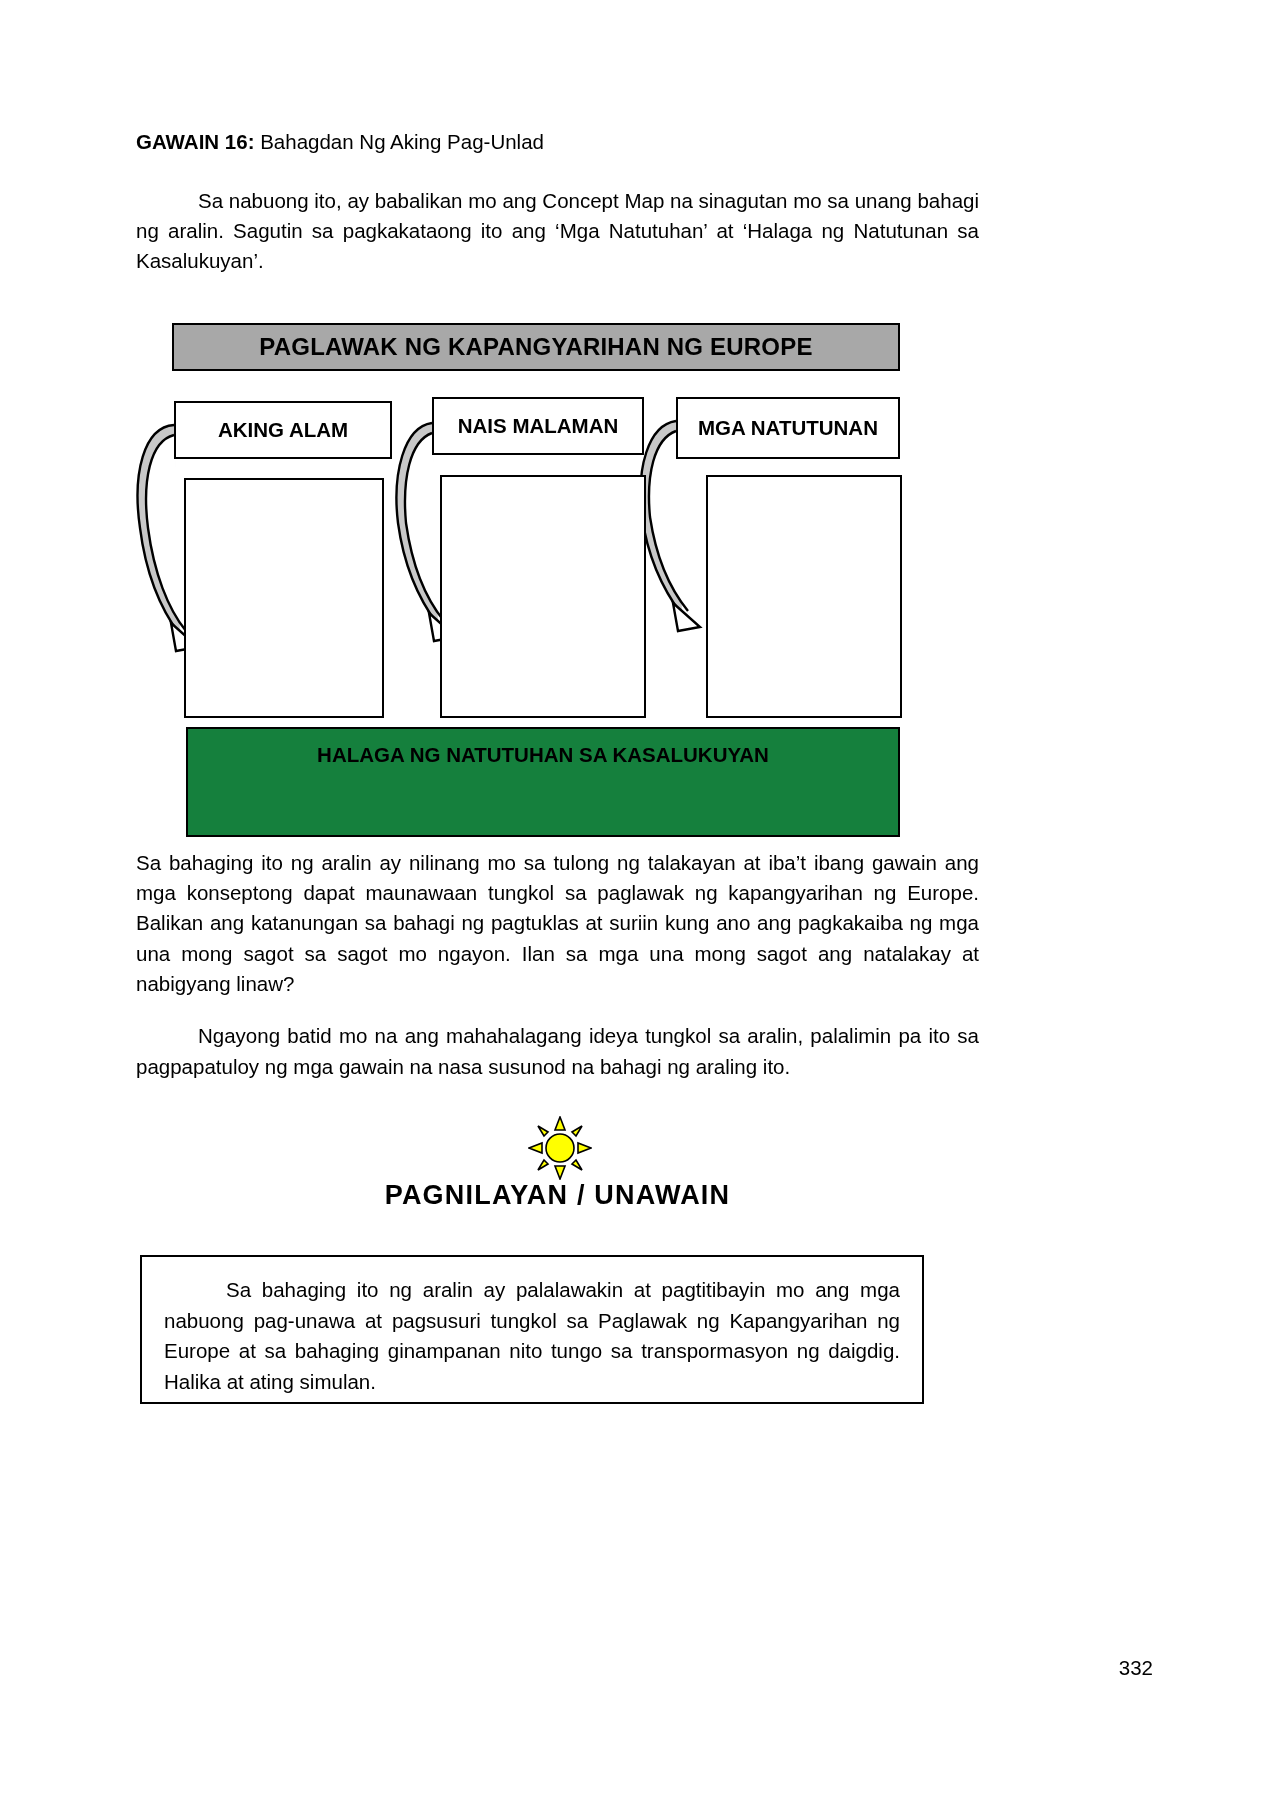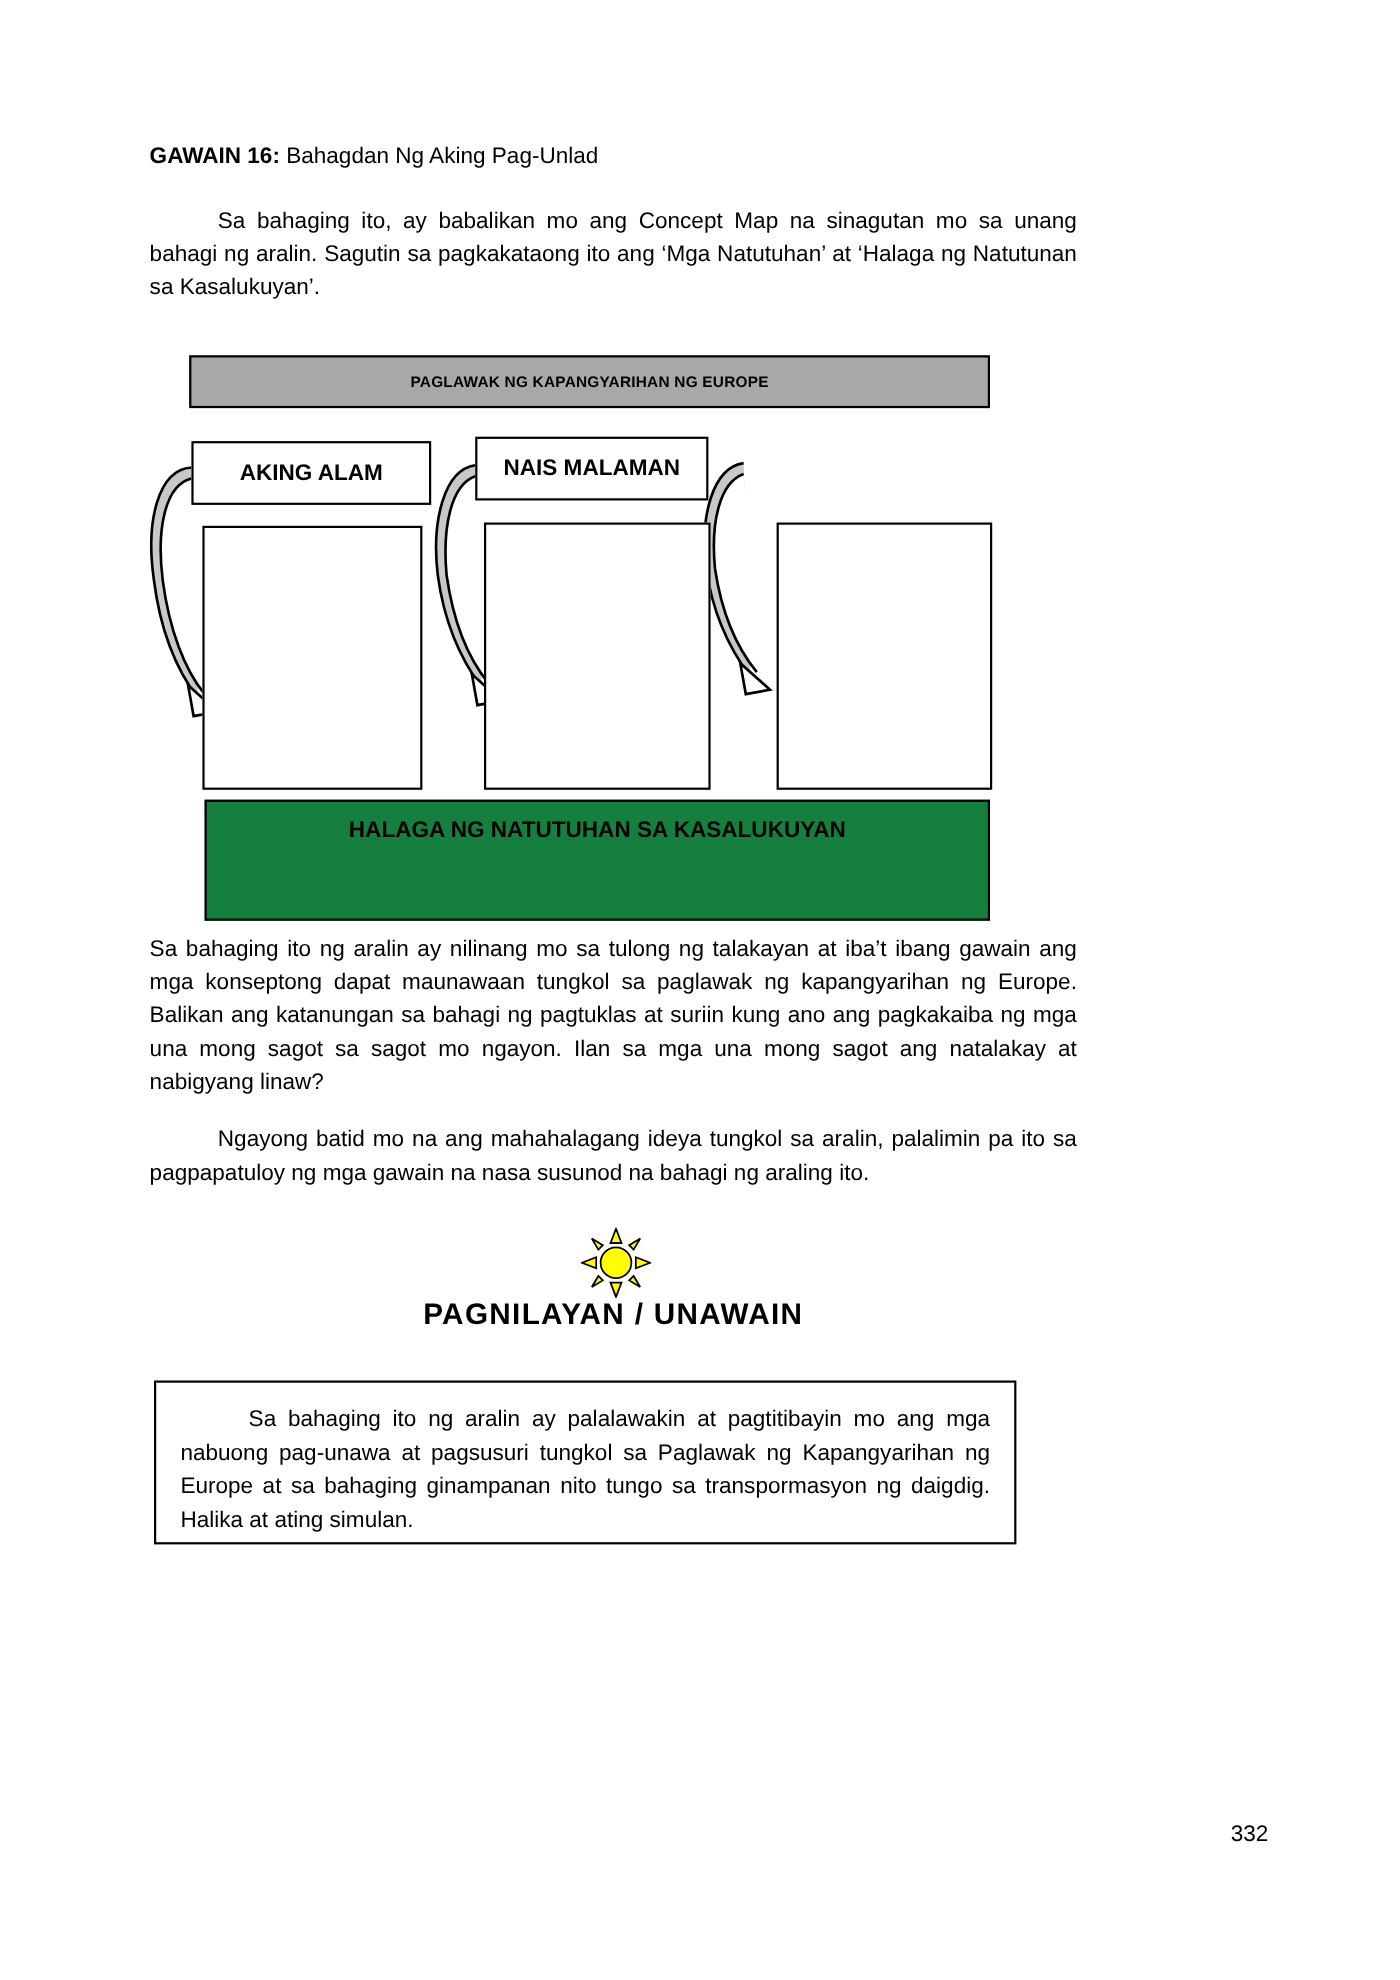--- a/index.html
+++ b/index.html
@@ -66,21 +66,21 @@
     width: 728px;
     height: 48px;
     background: #a8a8a8;
     border: 2px solid #000;
     box-sizing: border-box;
     display: flex;
     align-items: center;
     justify-content: center;
   }
   .cm-title-bar span {
-    font-size: 14px;
+    font-size: 24px;
     font-weight: bold;
     letter-spacing: 0.2px;
   }
 
   .cm-head {
     position: absolute;
     box-sizing: border-box;
     border: 2px solid #000;
     background: #fff;
     display: flex;
@@ -178,21 +178,21 @@
 </head>
 <body>
 
 <div class="page">
   <div class="content">
 
     <p class="gawain-line"><span class="gawain-label">GAWAIN 16:</span><span> Bahagdan Ng Aking Pag-Unlad</span></p>
 
     <div class="spacer-30"></div>
 
-    <p class="para indent">Sa bahaging ito, ay babalikan mo ang Concept Map na sinagutan mo sa unang bahagi ng aralin. Sagutin sa pagkakataong ito ang ‘Mga Natutuhan’ at ‘Halaga ng Natutunan sa Kasalukuyan’.</p>
+    <p class="para indent">Sa nabuong ito, ay babalikan mo ang Concept Map na sinagutan mo sa unang bahagi ng aralin. Sagutin sa pagkakataong ito ang ‘Mga Natutuhan’ at ‘Halaga ng Natutunan sa Kasalukuyan’.</p>
 
     <div class="concept-map">
 
       <div class="cm-title-bar">
         <span>PAGLAWAK NG KAPANGYARIHAN NG EUROPE</span>
       </div>
 
       <svg class="cm-arrows" viewBox="0 0 843 525" xmlns="http://www.w3.org/2000/svg">
 
         <path d="M 38 102 C 8 104 -4 150 4 205 C 10 252 26 288 44 312" fill="#c8c8c8" stroke="#000" stroke-width="2.4"></path>
@@ -206,20 +206,23 @@
         <path d="M 540 98 C 512 102 500 146 506 194 C 512 236 528 268 546 292" fill="#c8c8c8" stroke="#000" stroke-width="2.4"></path>
         <path d="M 540 108 C 518 116 510 152 514 194 C 520 234 534 266 552 288" fill="#ffffff" stroke="#000" stroke-width="2.4"></path>
         <polygon points="537,280 564,304 542,308" fill="#ffffff" stroke="#000" stroke-width="2.4"></polygon>
       </svg>
 
       <div class="cm-head h2">
         <span>NAIS MALAMAN</span>
       </div>
       <div class="cm-head h1">
         <span>AKING ALAM</span>
+      </div>
+      <div class="cm-head h3">
+        <span>MGA NATUTUNAN</span>
       </div>
 
       <div class="cm-body b1"></div>
       <div class="cm-body b2"></div>
       <div class="cm-body b3"></div>
 
       <div class="cm-footer">
         <div class="cm-footer-label">HALAGA NG NATUTUHAN SA KASALUKUYAN</div>
       </div>
     </div>

